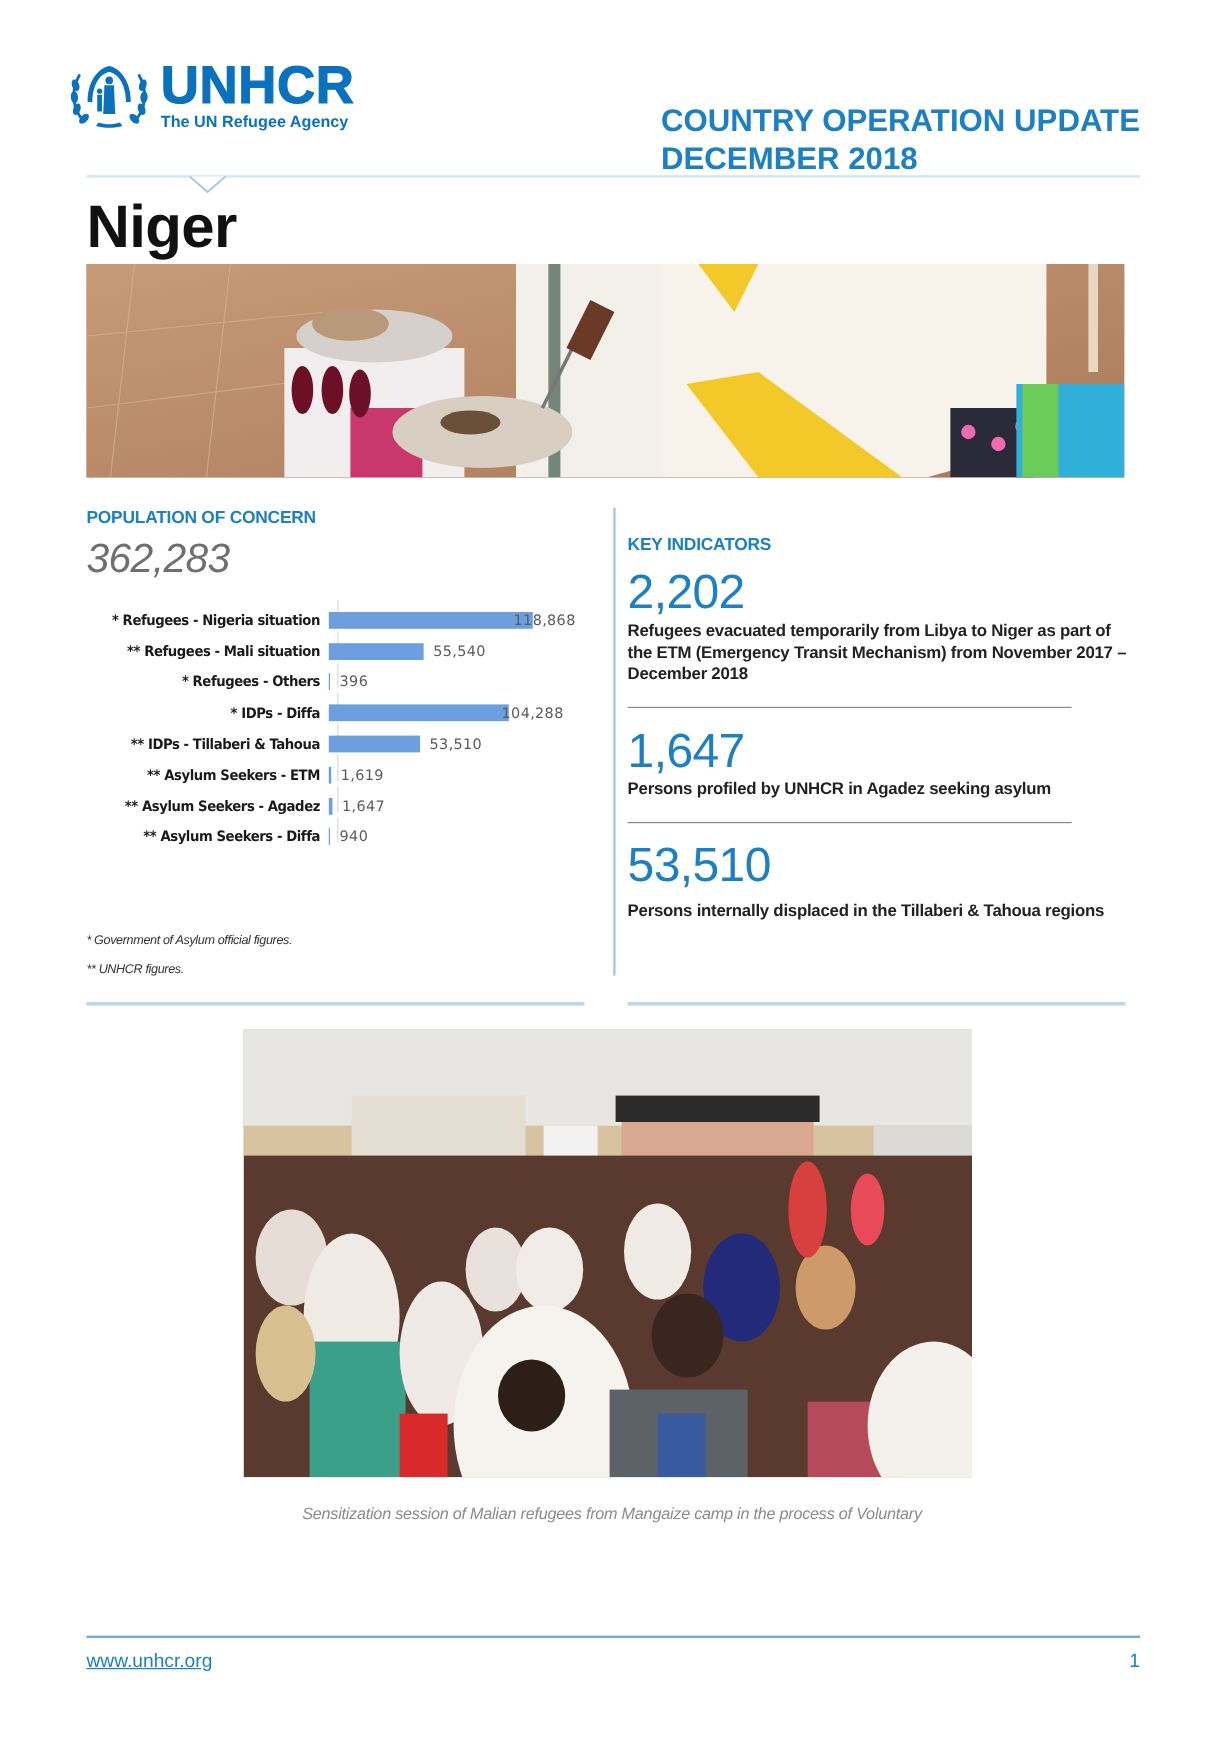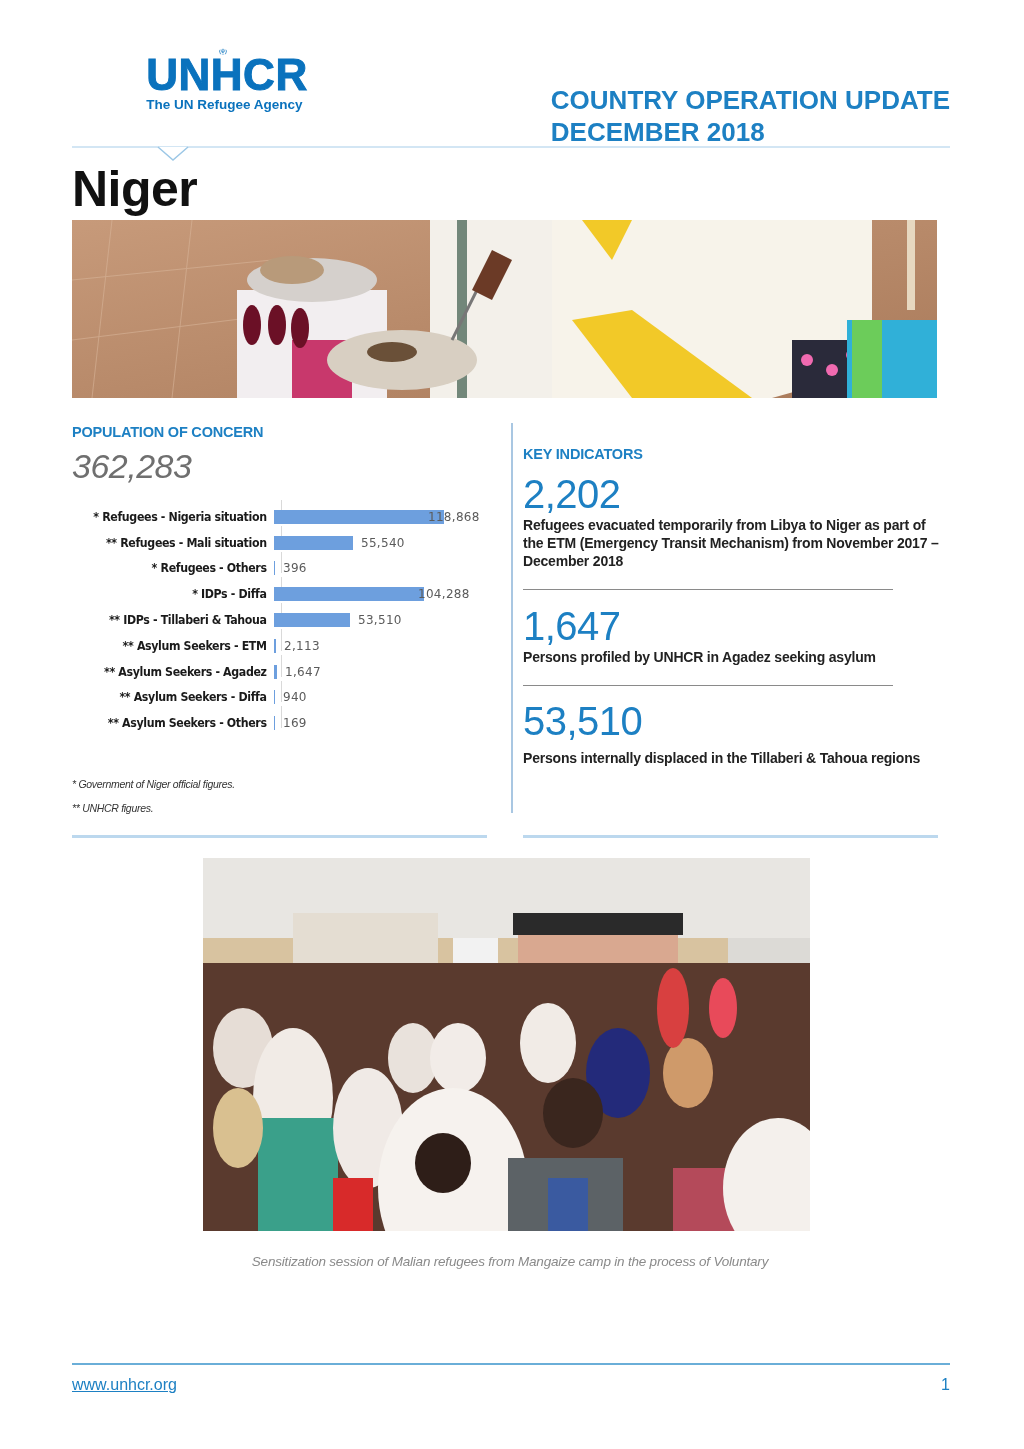--- a/index.html
+++ b/index.html
@@ -2,21 +2,21 @@
 <html><head>
   <meta charset="utf-8">
   <style>
     * { box-sizing: border-box; margin: 0; padding: 0; }
     html, body { width: 1024px; height: 1449px; background: #ffffff; overflow: hidden; }
     body { position: relative; font-family: "Liberation Sans", sans-serif; color: #1a1a1a; }
 
     .abs { position: absolute; }
 
     
-    .logo { left: 88px; top: 48px; width: 270px; height: 64px; display: flex; align-items: center; flex-direction: column; }
+    .logo { left: 56px; top: 48px; width: 270px; height: 64px; display: flex; align-items: center; }
     .logo-emblem { width: 70px; height: 62px; }
     .logo-text { margin-left: 8px; display: flex; flex-direction: column; }
     .logo-word { font-family: "Liberation Sans", sans-serif; font-weight: 900; font-size: 44px; line-height: 40px; color: #0a72bd; letter-spacing: 0.5px; -webkit-text-stroke: 1px #0a72bd; }
     .logo-sub { font-size: 13.5px; font-weight: bold; color: #0a72bd; margin-top: 2px; letter-spacing: 0; }
 
     .report-title { right: 74px; top: 84px; text-align: left; color: #1d80c3; font-size: 26px; line-height: 32px; font-weight: bold; }
     .header-rule { left: 72px; top: 146px; width: 878px; height: 2px; background: #d3e6f4; }
     .chevron { left: 157px; top: 146px; width: 32px; height: 16px; }
 
     .country { left: 72px; top: 160px; font-size: 50px; font-weight: bold; color: #111; letter-spacing: -0.5px; }
@@ -187,51 +187,43 @@
     <div class="bar-track">
         <div class="bar-fill" style="width:76px"></div>
         <span class="bar-value">53,510</span>
       </div>
   </div>
   <div class="bar-row">
     <span class="bar-label">** Asylum Seekers - ETM</span>
     <span class="bar-axis"></span>
     <div class="bar-track">
         <div class="bar-fill" style="width:2px"></div>
-        <span class="bar-value">2,113</span>
+        <span class="bar-value">1,619</span>
       </div>
   </div>
   <div class="bar-row">
     <span class="bar-label">** Asylum Seekers - Agadez</span>
     <span class="bar-axis"></span>
     <div class="bar-track">
         <div class="bar-fill" style="width:3px"></div>
         <span class="bar-value">1,647</span>
       </div>
   </div>
   <div class="bar-row">
     <span class="bar-label">** Asylum Seekers - Diffa</span>
     <span class="bar-axis"></span>
     <div class="bar-track">
         <div class="bar-fill" style="width:1px"></div>
         <span class="bar-value">940</span>
       </div>
   </div>
-  <div class="bar-row">
-    <span class="bar-label">** Asylum Seekers - Others</span>
-    <span class="bar-axis"></span>
-    <div class="bar-track">
-        <div class="bar-fill" style="width:1px"></div>
-        <span class="bar-value">169</span>
-      </div>
-  </div>
 </div>
 
 <div class="abs footnotes">
-  <div>* Government of Niger official figures.</div>
+  <div>* Government of Asylum official figures.</div>
   <div>** UNHCR figures.</div>
 </div>
 
 <div class="abs col-divider"></div>
 
 <div class="abs sec-title ki-title">KEY INDICATORS</div>
 
 <div class="abs ki-block" style="top:472px">
   <div class="ki-num">2,202</div>
   <div class="ki-desc">Refugees evacuated temporarily from Libya to Niger as part of the ETM (Emergency Transit Mechanism) from November 2017 – December 2018</div>

